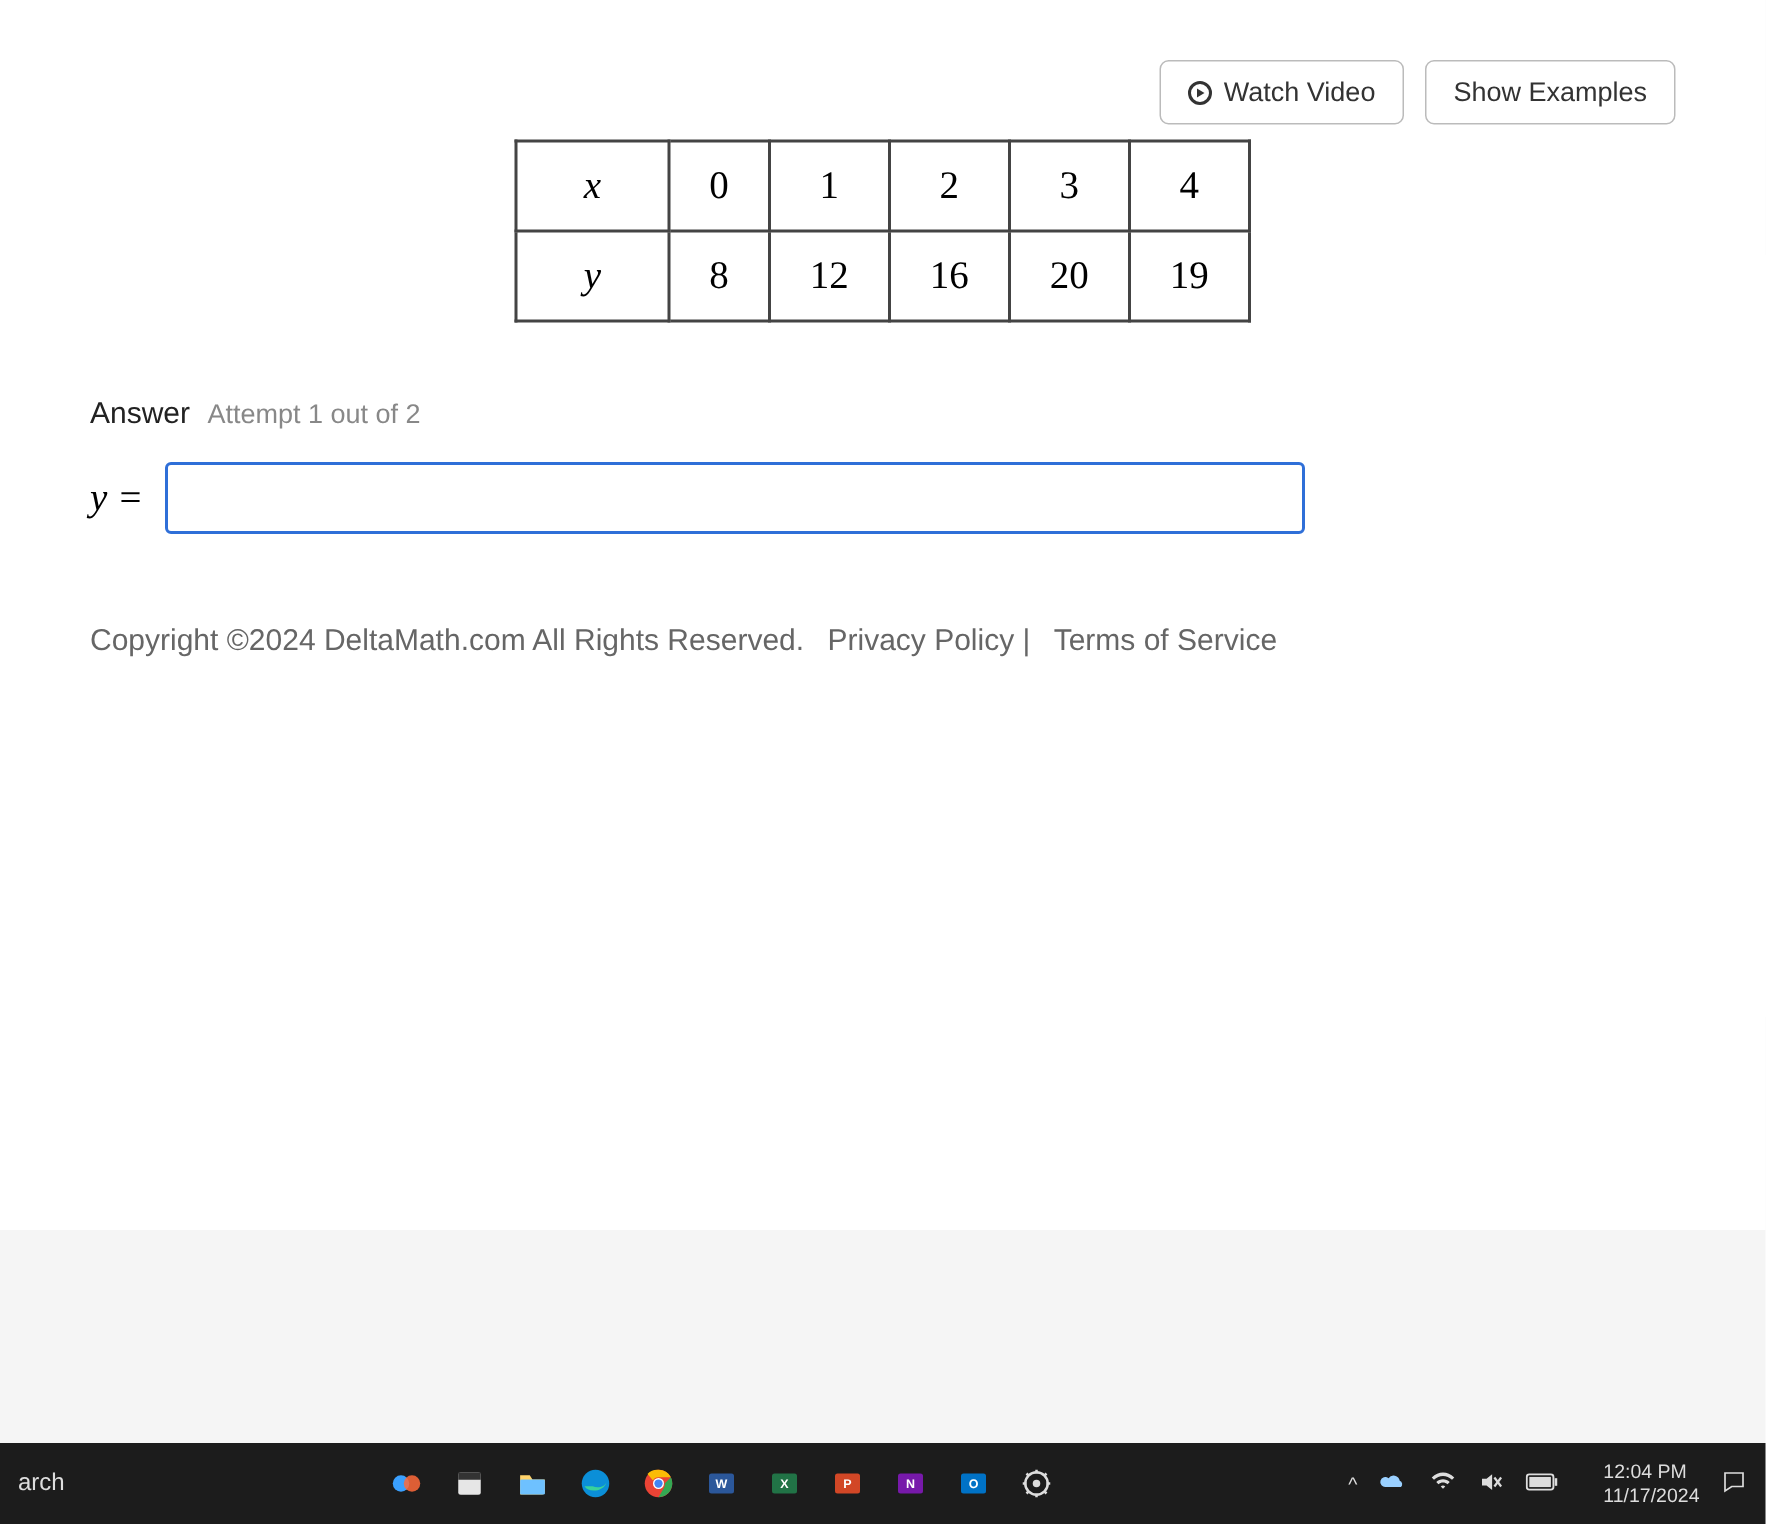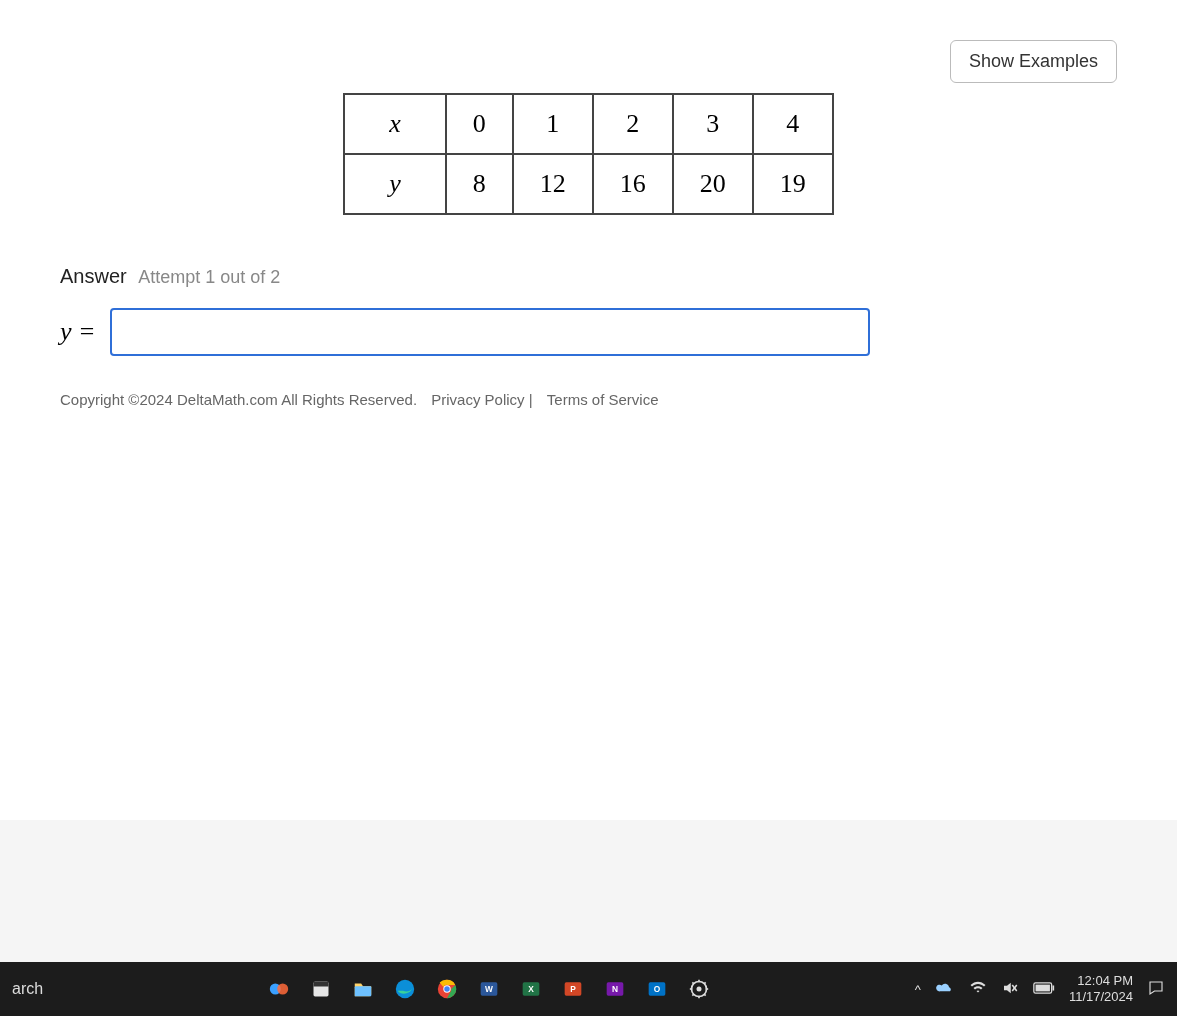--- a/index.html
+++ b/index.html
@@ -135,22 +135,22 @@
     inset: 4px;
     background-image:
       radial-gradient(#555 1px, transparent 1px),
       radial-gradient(#555 1px, transparent 1px),
       radial-gradient(#555 1px, transparent 1px);
     background-size: 8px 8px;
     background-position: 0 0;
   }
   .footer {
     font-family: -apple-system, Arial, sans-serif;
-    margin-top: 35px;
-    font-size: 15px;
+    margin-top: 60px;
+    font-size: 20px;
     color: #666;
   }
   .footer a { color: #666; text-decoration: none; margin-left: 10px; }
   
   .taskbar {
     position: absolute;
     left: 0; right: 0; bottom: 0;
     height: 54px;
     background: #1c1c1c;
     display: flex;
@@ -163,28 +163,32 @@
   .taskbar .search-label { font-size: 16px; color: #ddd; margin-right: 20px; }
   .taskbar .middle { flex: 0 0 auto; margin: 0 auto; display: flex; gap: 10px; }
   .tb-icon {
     width: 32px; height: 32px;
     border-radius: 4px;
     display: flex; align-items: center; justify-content: center;
     font-size: 16px;
   }
   .taskbar .spacer { flex: 1; }
   .tray { display: flex; align-items: center; gap: 14px; font-size: 13px; color: #ddd; }
-  .clock { text-align: right; line-height: 1.2; font-size: 13px; }
+  .clock { text-align: left; line-height: 1.2; font-size: 13px; margin-left: 16px; }
 </style>
 </head>
 <body>
 
 <div class="content-area">
 
   <div class="top-row">
+    <button class="outline-btn">
+      <span class="play-icon"></span>
+      <span>Watch Video</span>
+    </button>
     <button class="outline-btn">
       <span>Show Examples</span>
     </button>
   </div>
 
 
   <table class="data-table">
     <tbody>
         <tr>
       <th>x</th>

